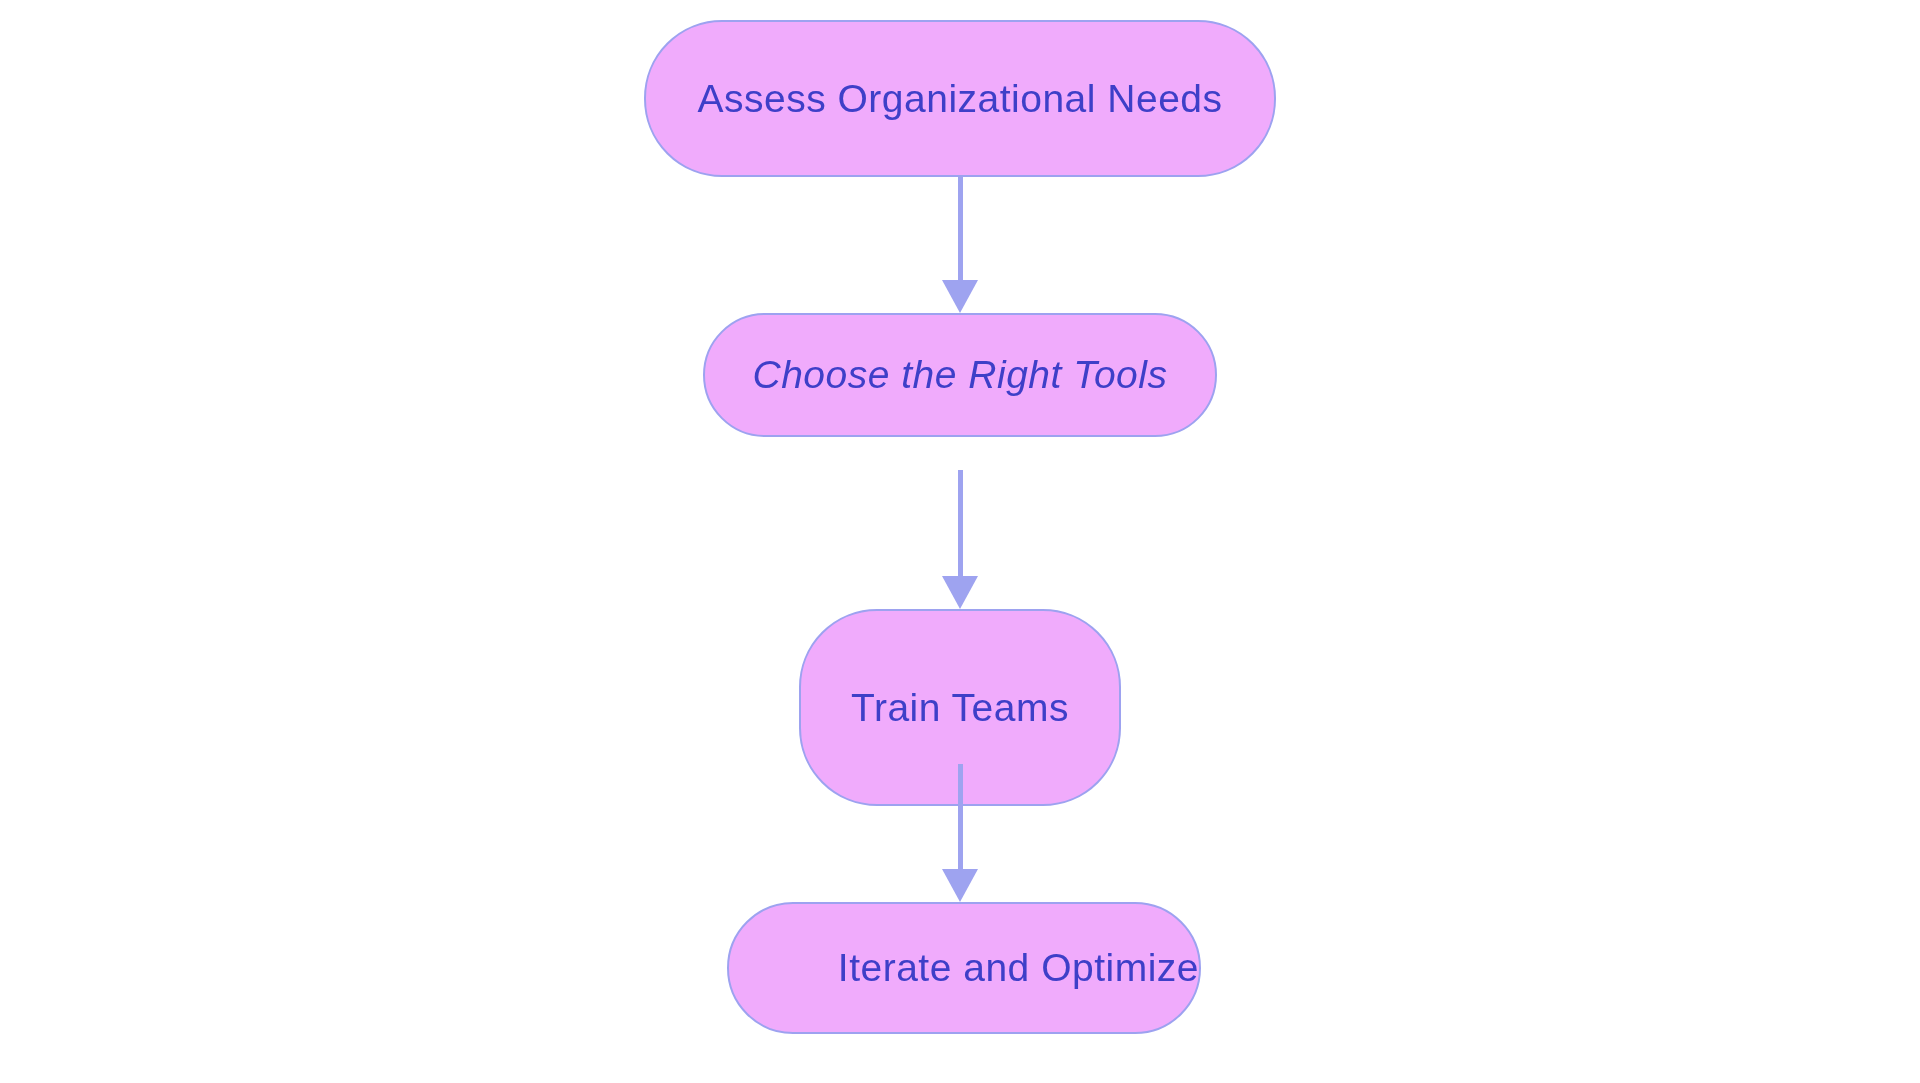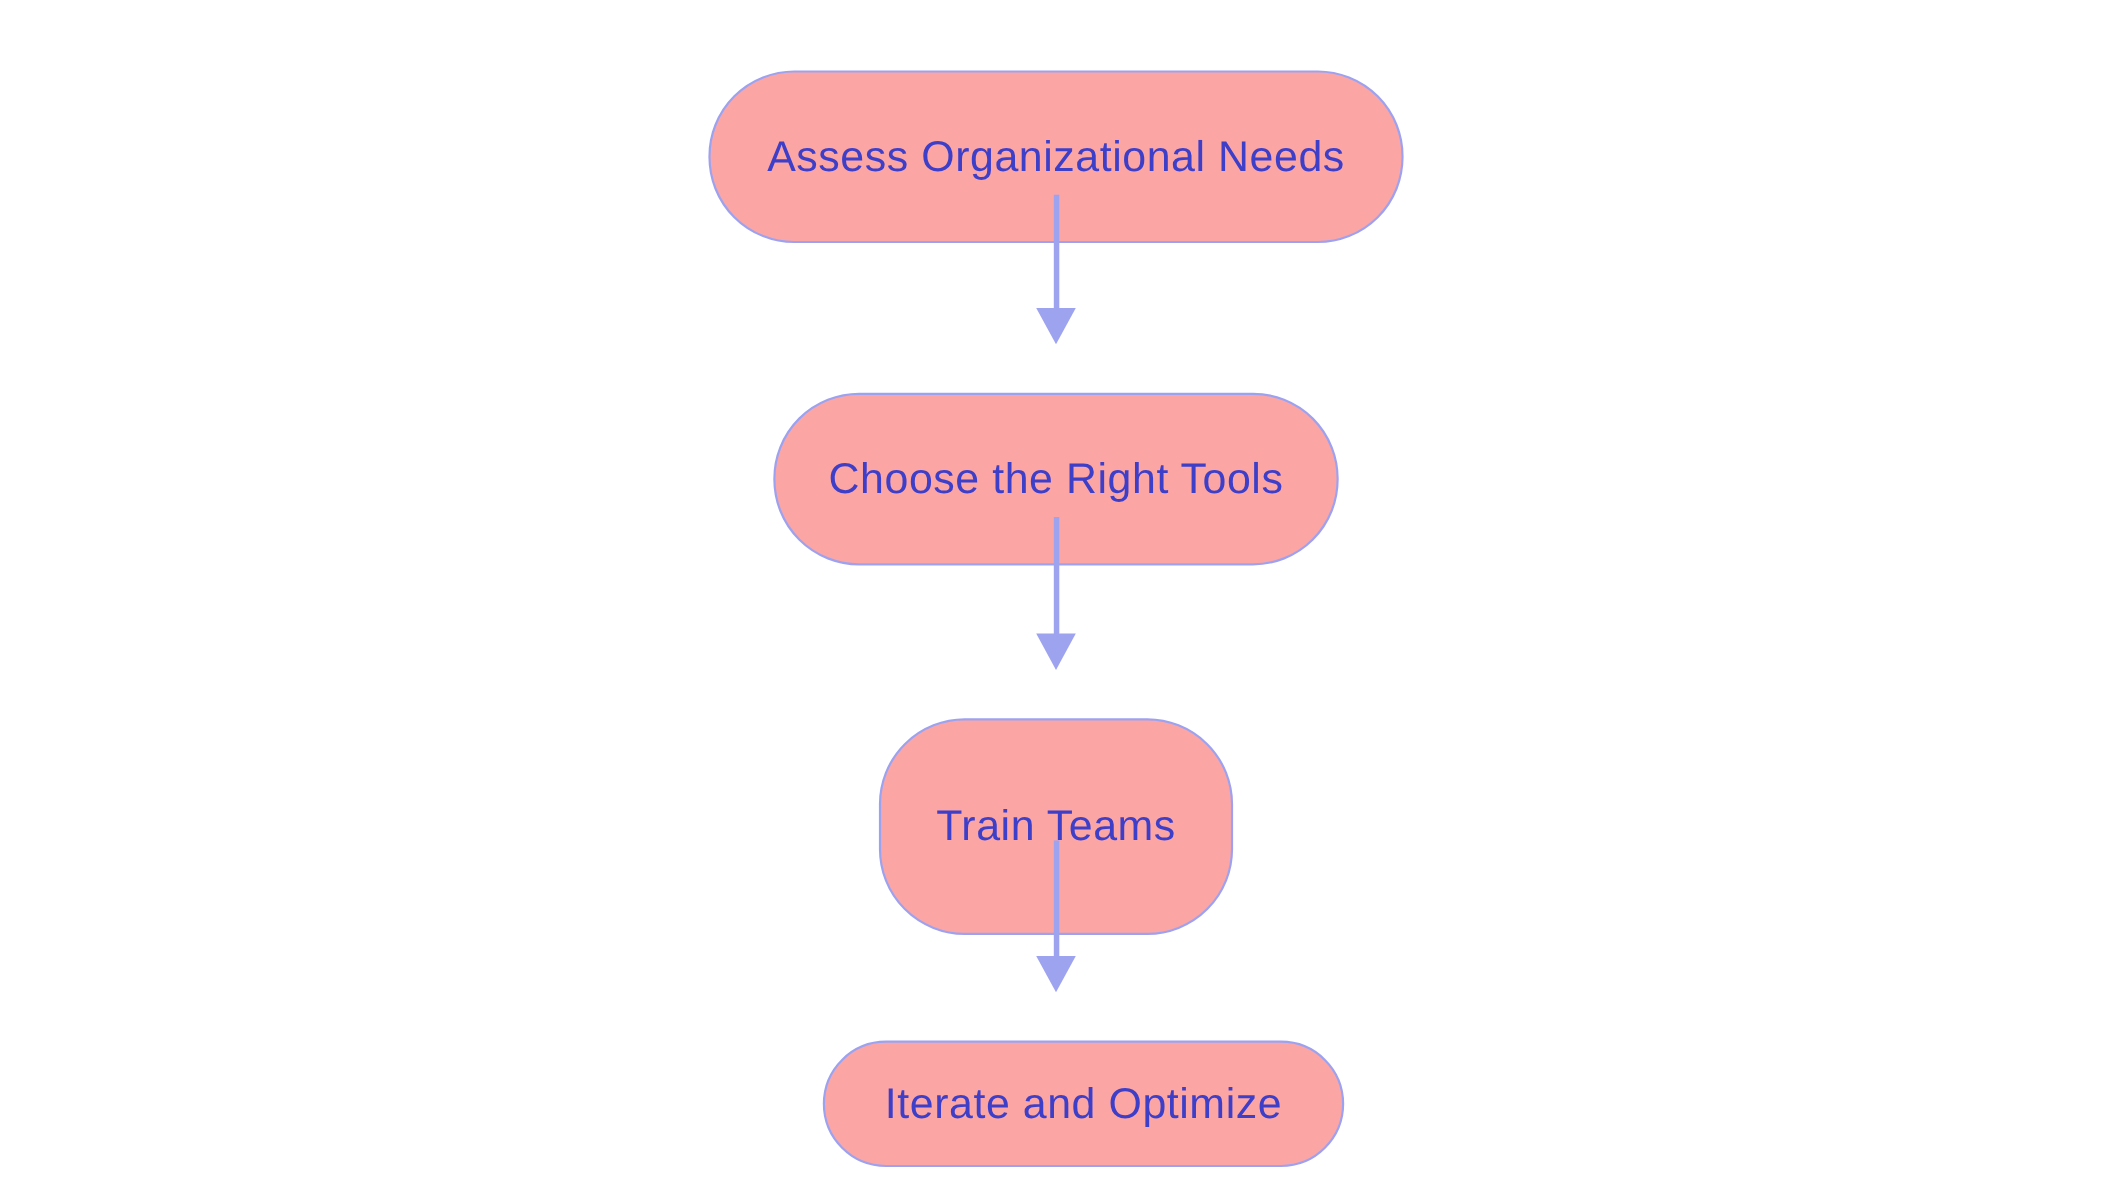--- a/index.html
+++ b/index.html
@@ -14,42 +14,41 @@
 
   .canvas {
     position: relative;
     width: 1920px;
     height: 1083px;
     background: #ffffff;
   }
 
   .node {
     position: absolute;
-    background: #fca5a5;
+    background: #f0abfc;
     border: 2px solid #9da2f0;
     border-radius: 78px;
     display: flex;
     align-items: center;
     justify-content: center;
-    margin-top: 44px;
   }
 
   .node-label {
     color: #3e3fc8;
     font-size: 39px;
     font-weight: 400;
     letter-spacing: 0.5px;
     white-space: nowrap;
     text-align: center;
   }
 
   .node-1 { left: 644px; top: 20px;  width: 632px; height: 157px; }
-  .node-2 { left: 703px; top: 313px; width: 514px; height: 157px; }
+  .node-2 { left: 703px; top: 313px; width: 514px; height: 124px; font-style: italic; }
   .node-3 { left: 799px; top: 609px; width: 322px; height: 197px; }
-  .node-4 { left: 748px; top: 902px; width: 474px; height: 115px; }
+  .node-4 { left: 727px; top: 902px; width: 474px; height: 132px; justify-content: flex-end; }
 
   .arrow {
     position: absolute;
     left: 942px;          
     width: 36px;
   }
 
   .arrow-line {
     position: absolute;
     left: 15.5px;         

